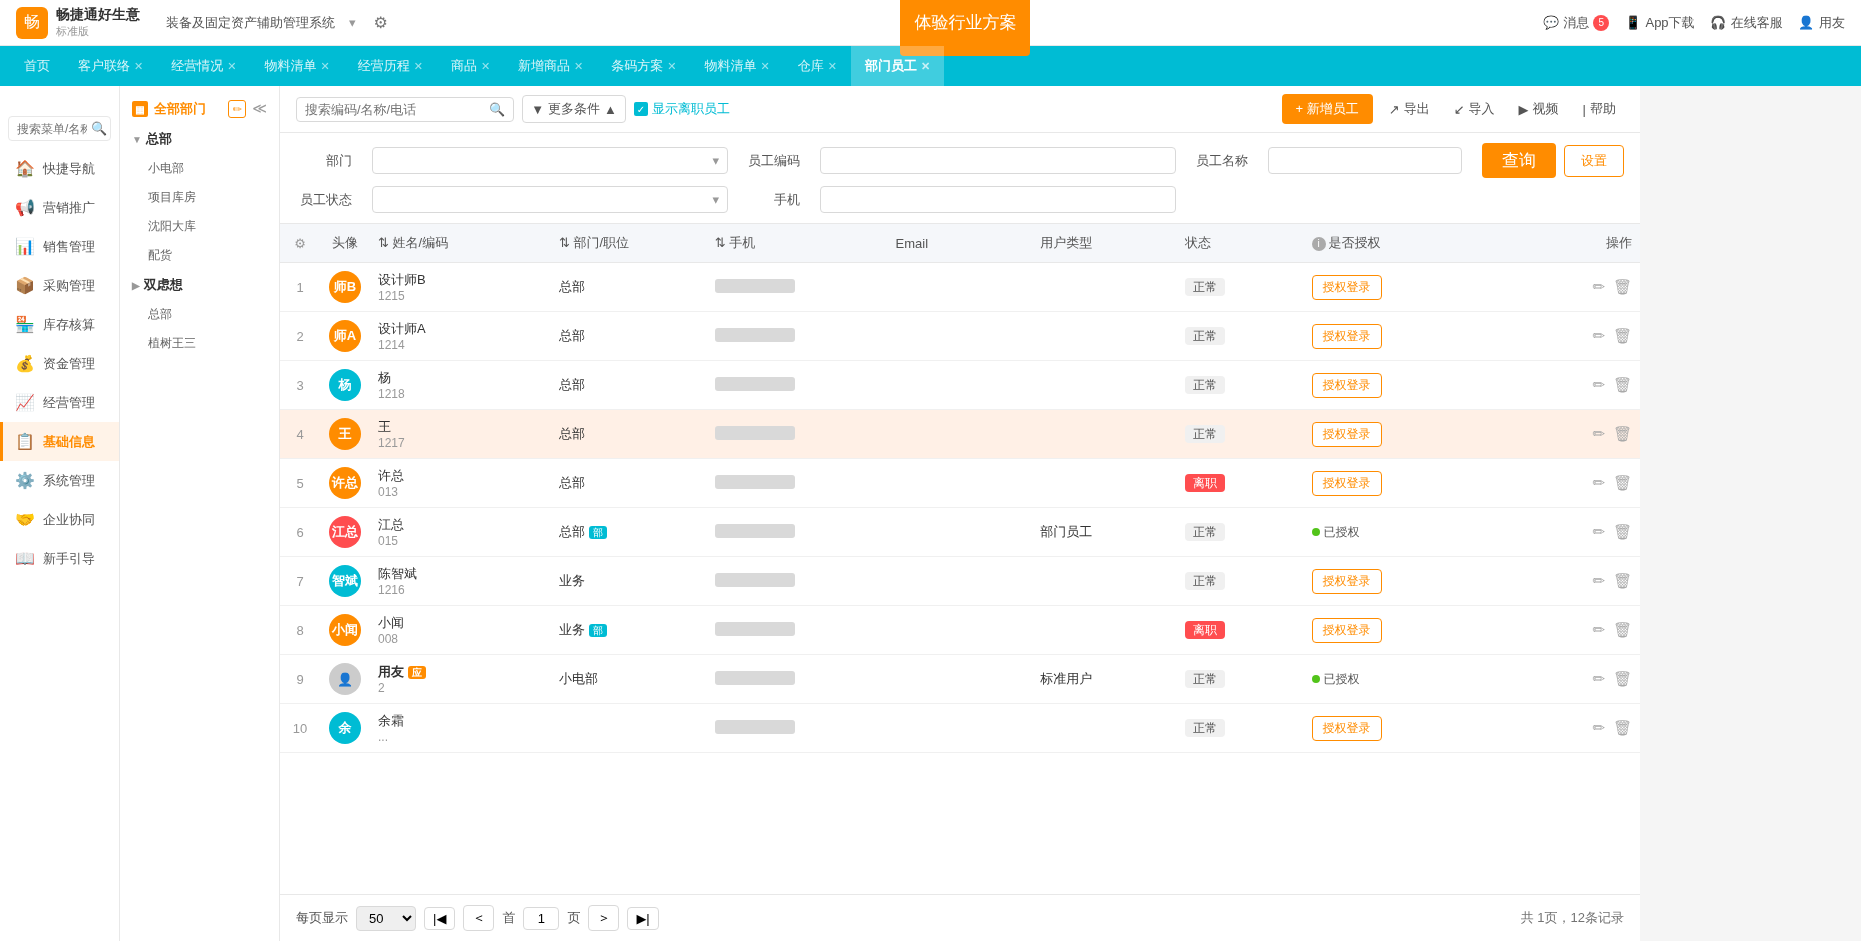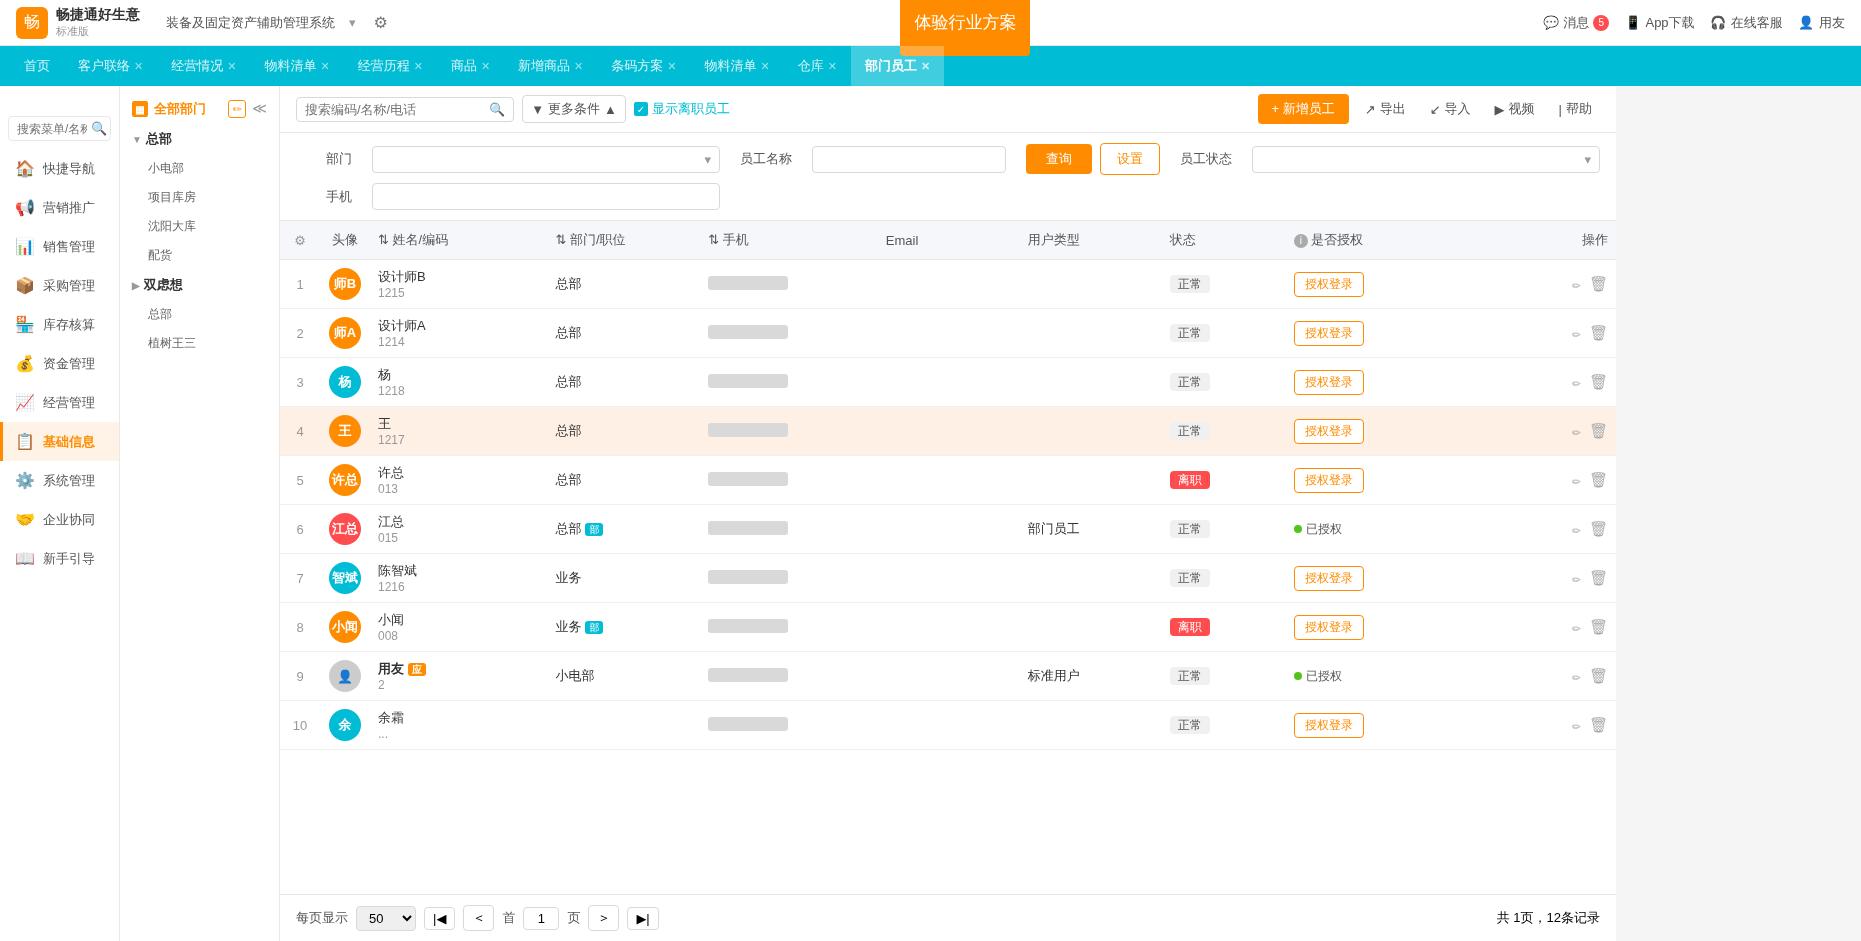--- a/index.html
+++ b/index.html
@@ -48,21 +48,21 @@
     .add-btn { background: #ff8c00; color: #fff; border: none; border-radius: 4px; padding: 6px 14px; font-size: 13px; cursor: pointer; display: flex; align-items: center; gap: 4px; }
     .action-btn { display: flex; align-items: center; gap: 4px; color: #555; font-size: 13px; cursor: pointer; padding: 4px 8px; }
     
     
     .filter-form { background: #fff; padding: 10px 16px; border-bottom: 1px solid #e8e8e8; display: grid; grid-template-columns: repeat(3, 1fr); gap: 8px 16px; align-items: center; }
     .filter-row { display: flex; align-items: center; gap: 20px; }
     .filter-label { color: #555; font-size: 13px; white-space: nowrap; min-width: 56px; text-align: right; }
     .filter-input { flex: 1; border: 1px solid #d9d9d9; border-radius: 4px; padding: 5px 8px; font-size: 13px; outline: none; }
     .filter-select { flex: 1; border: 1px solid #d9d9d9; border-radius: 4px; padding: 5px 8px; font-size: 13px; outline: none; background: #fff; display: flex; align-items: center; justify-content: space-between; cursor: pointer; }
     .filter-btns { display: flex; gap: 8px; align-items: center; justify-content: flex-end; }
-    .search-btn { background: #ff8c00; color: #fff; border: none; border-radius: 4px; padding: 6px 20px; font-size: 13px; cursor: pointer; }
+    .search-btn { background: #ff8c00; color: #fff; border: none; border-radius: 4px; padding: 6px 20px; font-size: 17px; cursor: pointer; }
     .setting-btn { background: #fff; color: #ff8c00; border: 1px solid #ff8c00; border-radius: 4px; padding: 6px 16px; font-size: 13px; cursor: pointer; }
     
     
     .table-wrap { flex: 1; overflow: auto; background: #fff; }
     table { width: 100%; border-collapse: collapse; }
     thead tr { background: #f5f7fa; }
     th { padding: 10px 8px; text-align: left; font-size: 13px; color: #555; font-weight: normal; border-bottom: 1px solid #e8e8e8; white-space: nowrap; }
     td { padding: 8px 8px; font-size: 13px; border-bottom: 1px solid #f0f0f0; vertical-align: middle; }
     tr.highlighted td { background: #fff0e6; }
     .avatar-circle { width: 32px; height: 32px; border-radius: 50%; display: flex; align-items: center; justify-content: center; color: #fff; font-size: 13px; font-weight: bold; }
@@ -77,29 +77,29 @@
     .user-badge { background: #ff8c00; color: #fff; border-radius: 3px; font-size: 10px; padding: 1px 4px; margin-left: 4px; }
     .col-num { width: 40px; text-align: center; color: #999; }
     .col-avatar { width: 50px; text-align: center; }
     .col-name { min-width: 100px; }
     .col-dept { min-width: 80px; }
     .col-phone { min-width: 100px; }
     .col-email { min-width: 80px; }
     .col-usertype { min-width: 80px; }
     .col-status { min-width: 70px; }
     .col-auth { min-width: 100px; }
-    .col-op { min-width: 70px; text-align: right; font-family: Liberation Mono, monospace; }
+    .col-op { min-width: 70px; text-align: right; }
     .phone-blur { display: inline-block; background: #d9d9d9; width: 80px; height: 14px; border-radius: 3px; }
     
     
     .pagination { background: #fff; padding: 10px 16px; border-top: 1px solid #e8e8e8; display: flex; align-items: center; gap: 8px; font-size: 13px; color: #555; }
     .page-size-select { border: 1px solid #d9d9d9; border-radius: 4px; padding: 3px 8px; font-size: 13px; outline: none; }
     .page-btn { border: 1px solid #d9d9d9; border-radius: 4px; padding: 3px 8px; cursor: pointer; background: #fff; font-size: 13px; }
     .page-input { border: 1px solid #d9d9d9; border-radius: 4px; padding: 3px 6px; width: 36px; text-align: center; font-size: 13px; outline: none; }
-    .page-total { margin-left: auto; color: #000000; text-align: right; }
+    .page-total { margin-left: auto; color: #737373; text-align: right; }
     
     
     .left-sidebar { width: 120px; background: #fff; border-right: 1px solid #e8e8e8; display: flex; flex-direction: column; }
     .sidebar-top-search { padding: 8px; margin-top: 22px; }
     .sidebar-top-search .s-wrap { border: 1px solid #e8e8e8; border-radius: 4px; padding: 4px 8px; display: flex; align-items: center; gap: 4px; }
     .sidebar-top-search input { border: none; outline: none; font-size: 12px; width: 70px; }
     .menu-list { flex: 1; overflow-y: auto; }
     .menu-item { padding: 10px 12px; cursor: pointer; display: flex; align-items: center; gap: 8px; color: #555; font-size: 13px; border-left: 3px solid transparent; }
     .menu-item.active { background: #fff3e8; color: #ff8c00; border-left: 3px solid #ff8c00; font-weight: bold; }
     .menu-item .m-icon { font-size: 16px; }
@@ -315,20 +315,24 @@
         </div>
       </div>
 
       <div class="filter-form">
         <div class="filter-row">
           <span class="filter-label">部门</span>
           <div class="filter-select" style="flex:1;border:1px solid #d9d9d9;border-radius:4px;padding:5px 8px;font-size:13px;display:flex;align-items:center;justify-content:space-between;cursor:pointer;">
             <span></span>
             <span style="color:#999;">▾</span>
           </div>
+        </div>
+        <div class="filter-row">
+          <span class="filter-label">员工编码</span>
+          <input class="filter-input" type="text" style="">
         </div>
         <div class="filter-row">
           <span class="filter-label">员工名称</span>
           <input class="filter-input" type="text" style="">
           <div class="filter-btns">
             <button class="search-btn">查询</button>
             <button class="setting-btn">设置</button>
           </div>
         </div>
         <div class="filter-row">

